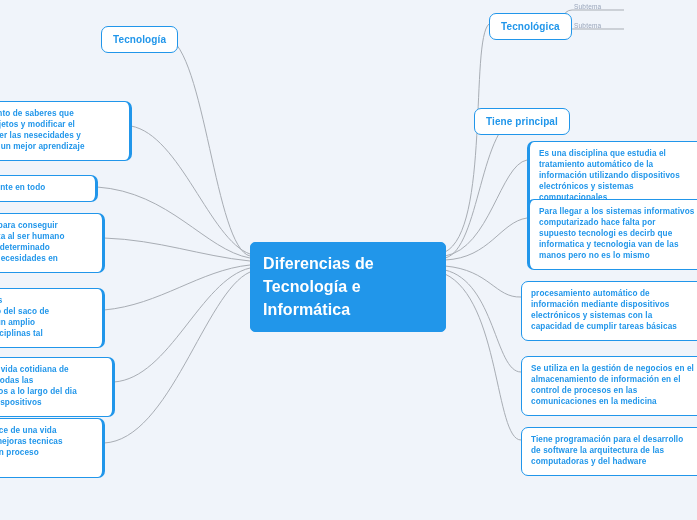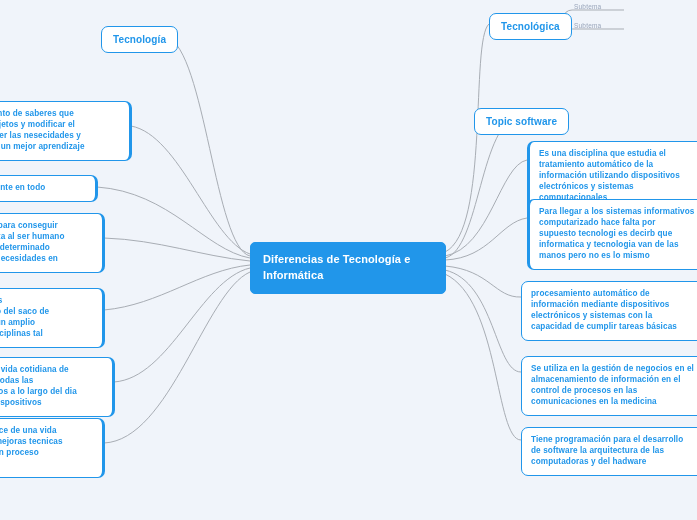--- a/index.html
+++ b/index.html
@@ -34,21 +34,21 @@
     border: 1px solid #2196ea;
     color: #2196ea;
     font-weight: bold;
     line-height: 1.33;
     letter-spacing: 0.1px;
   }
   .node-central {
     background: #2196ea;
     border: 1px solid #2196ea;
     color: #ffffff;
-    font-size: 11px;
+    font-size: 16px;
     padding: 9px 12px;
     border-radius: 5px;
     line-height: 1.45;
   }
   .node-topic {
     font-size: 10px;
     padding: 6px 11px;
     border-radius: 7px;
     border-width: 1.6px;
     text-align: center;
@@ -107,21 +107,21 @@
       <path d="M250 265 C 200 270, 160 305, 104 310"></path>
       <path d="M250 268 C 200 280, 170 378, 114 382"></path>
       <path d="M250 272 C 205 292, 170 440, 104 443"></path>
     </g>
   </svg>
 
   <div class="node node-central" style="left:250px; top:242px; width:196px;">Diferencias de Tecnología e Informática</div>
 
   <div class="node node-topic" style="left:489px; top:13px;">Tecnológica</div>
 
-  <div class="node node-topic" style="left:474px; top:108px;">Topic software</div>
+  <div class="node node-topic" style="left:474px; top:108px;">Tiene principal</div>
 
   <div class="subtema" style="left:574px; top:3px;">Subtema</div>
   <div class="subtema" style="left:574px; top:22px;">Subtema</div>
 
   <div class="node node-detail accent-left" style="left:527px; top:141px; width:178px;">Es una disciplina que estudia el tratamiento automático de la información utilizando dispositivos electrónicos y sistemas computacionales</div>
 
   <div class="node node-detail accent-left" style="left:527px; top:199px; width:178px;">Para llegar a los sistemas informativos computarizado hace falta por supuesto tecnologi es decirb que informatica y tecnologia van de las manos pero no es lo mismo</div>
 
   <div class="node node-detail" style="left:521px; top:281px; width:184px;">procesamiento automático de información mediante dispositivos electrónicos y sistemas con la capacidad de cumplir tareas básicas</div>
 

